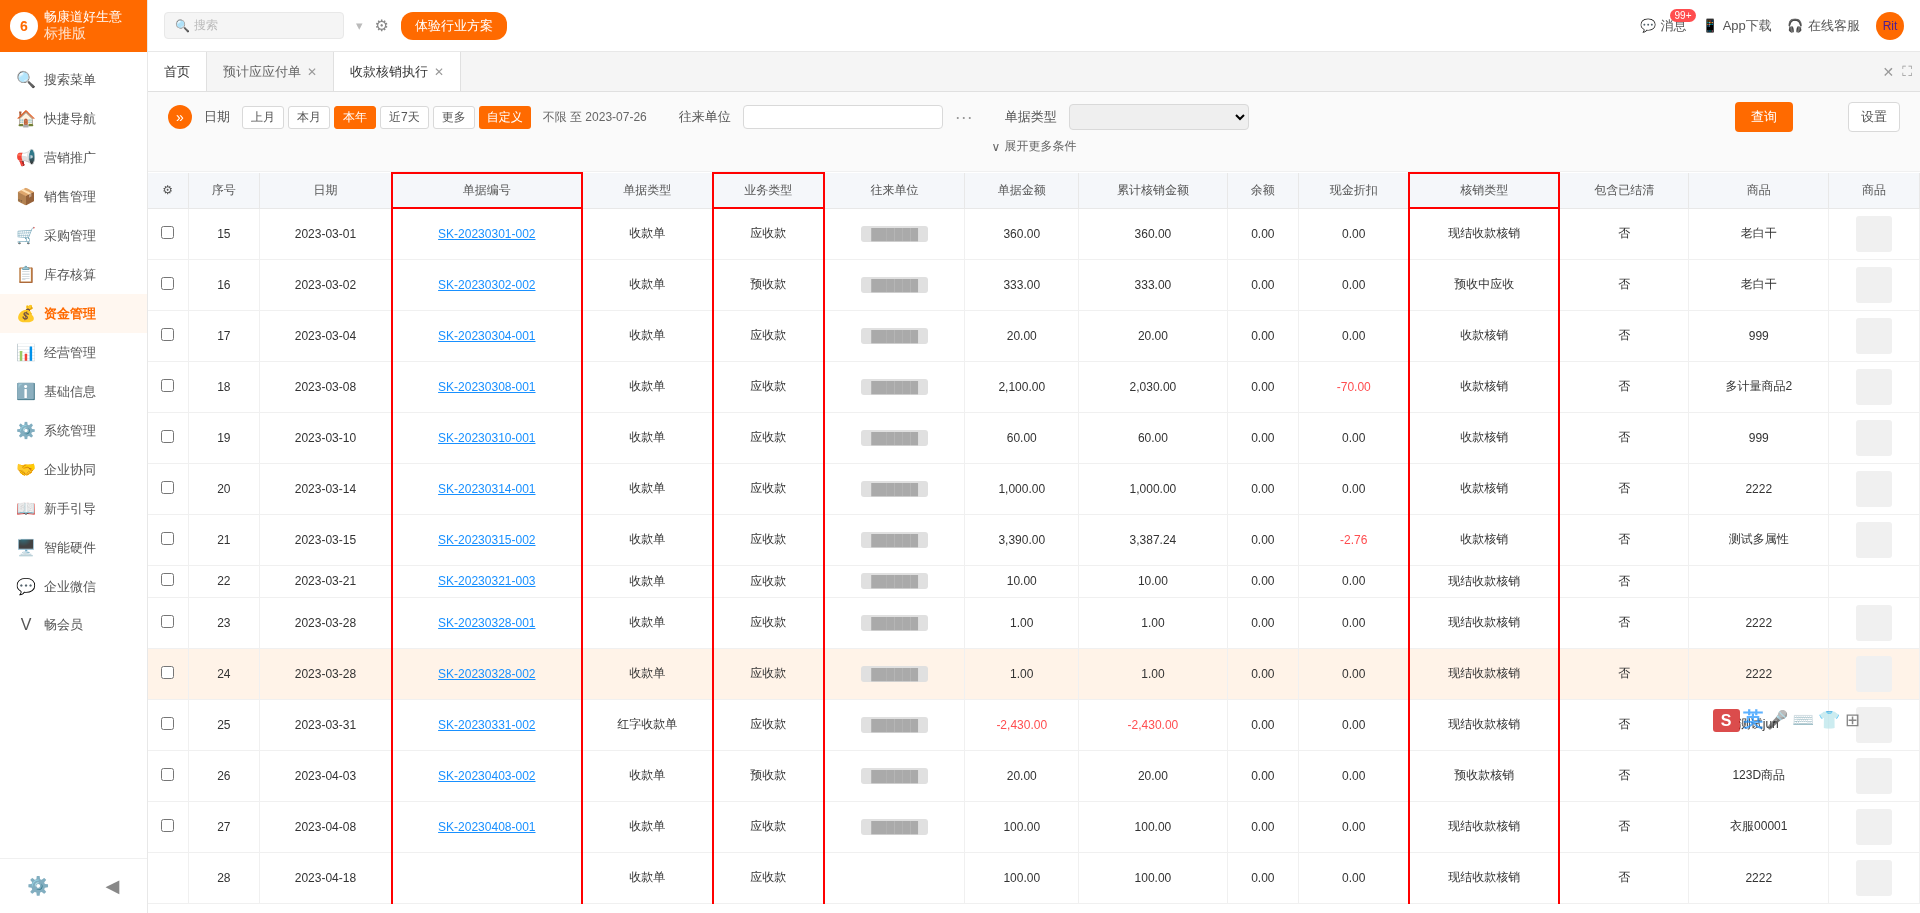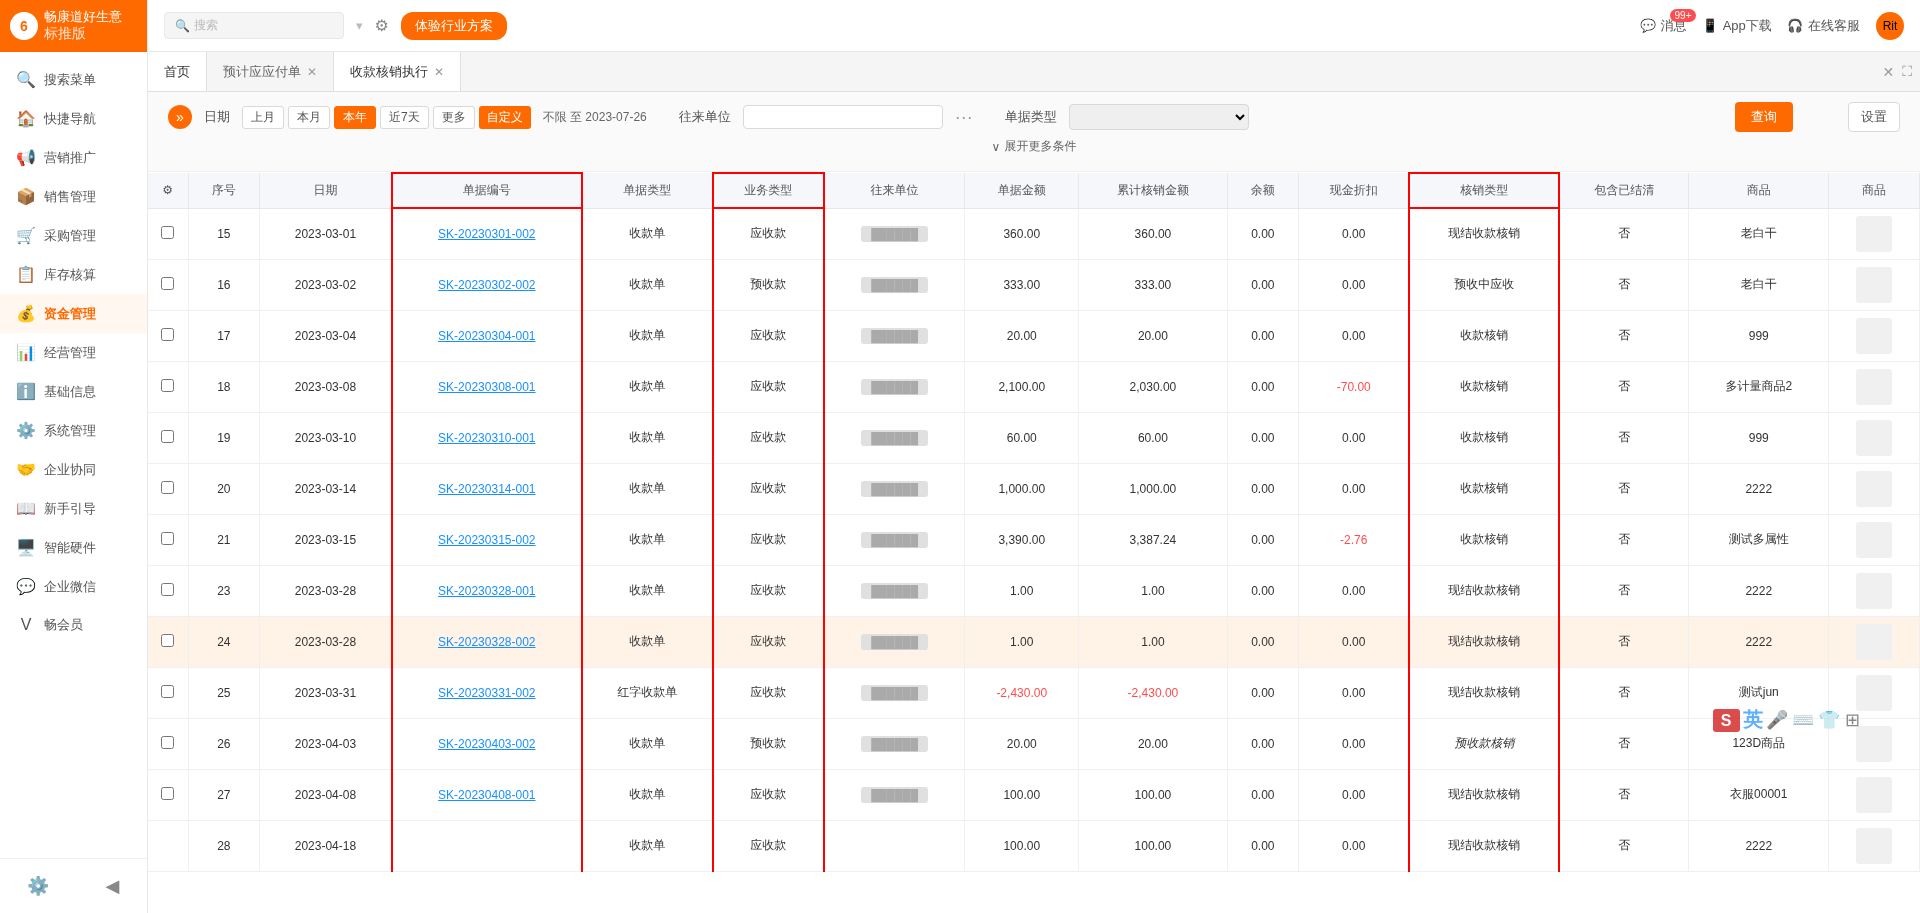--- a/index.html
+++ b/index.html
@@ -20,21 +20,21 @@
     
     .main { flex: 1; display: flex; flex-direction: column; overflow: hidden; }
 
     
     .topbar { background: #fff; height: 52px; display: flex; align-items: center; padding: 0 16px; gap: 12px; border-bottom: 1px solid #e8e8e8; flex-shrink: 0; }
     .topbar-search { background: #f5f5f5; border: 1px solid #e8e8e8; border-radius: 4px; padding: 4px 10px; width: 180px; font-size: 12px; color: #999; display: flex; align-items: center; gap: 4px; }
     .topbar-btn-solution { background: #ff6a00; color: #fff; border: none; border-radius: 12px; padding: 5px 14px; cursor: pointer; font-size: 13px; }
     .topbar-right { margin-left: auto; display: flex; align-items: center; gap: 16px; }
     .topbar-right-item { display: flex; align-items: center; gap: 4px; color: #555; font-size: 13px; cursor: pointer; position: relative; }
     .badge { background: #ff4d4f; color: #fff; border-radius: 10px; font-size: 10px; padding: 1px 5px; position: absolute; top: -8px; right: -10px; }
-    .topbar-avatar { width: 28px; height: 28px; background: #ff6a00; border-radius: 50%; color: #000000; display: flex; align-items: center; justify-content: center; font-size: 12px; }
+    .topbar-avatar { width: 28px; height: 28px; background: #ff6a00; border-radius: 50%; color: #4c1d95; display: flex; align-items: center; justify-content: center; font-size: 12px; }
 
     
     .tabs { background: #f5f5f5; display: flex; align-items: center; height: 40px; padding: 0 0 0 0; border-bottom: 1px solid #e0e0e0; flex-shrink: 0; }
     .tab { display: flex; align-items: center; gap: 6px; padding: 0 16px; height: 100%; cursor: pointer; font-size: 13px; color: #666; border-right: 1px solid #e0e0e0; }
     .tab.active { background: #fff; color: #333; font-weight: 500; }
     .tab-close { color: #999; font-size: 12px; cursor: pointer; }
     .tab-home { background: #fff; color: #333; }
 
     
     .page-content { flex: 1; overflow: hidden; display: flex; flex-direction: column; background: #fff; }
@@ -387,20 +387,37 @@
     <td class="">3,387.24</td>
     <td>0.00</td>
     <td class="negative">-2.76</td>
     <td style="border-left:2px solid red; border-right:2px solid red;">收款核销</td>
     <td>否</td>
     <td>测试多属性</td>
     <td><div class="img-placeholder"></div></td>
   </tr>
             <tr>
     <td><input type="checkbox" style="cursor: pointer;"></td>
+    <td>22</td>
+    <td>2023-03-21</td>
+    <td style="border-left:2px solid red; border-right:2px solid red;"><span class="link">SK-20230321-003</span></td>
+    <td>收款单</td>
+    <td style="border-left:2px solid red; border-right:2px solid red;">应收款</td>
+    <td><span style="background:#e0e0e0; border-radius:3px; padding:2px 10px; color:#aaa; font-size:11px;">██████</span></td>
+    <td class="">10.00</td>
+    <td class="">10.00</td>
+    <td>0.00</td>
+    <td class="">0.00</td>
+    <td style="border-left:2px solid red; border-right:2px solid red;">现结收款核销</td>
+    <td>否</td>
+    <td></td>
+    <td></td>
+  </tr>
+            <tr>
+    <td><input type="checkbox" style="cursor: pointer;"></td>
     <td>23</td>
     <td>2023-03-28</td>
     <td style="border-left:2px solid red; border-right:2px solid red;"><span class="link">SK-20230328-001</span></td>
     <td>收款单</td>
     <td style="border-left:2px solid red; border-right:2px solid red;">应收款</td>
     <td><span style="background:#e0e0e0; border-radius:3px; padding:2px 10px; color:#aaa; font-size:11px;">██████</span></td>
     <td class="">1.00</td>
     <td class="">1.00</td>
     <td>0.00</td>
     <td class="">0.00</td>
@@ -448,21 +465,21 @@
     <td>26</td>
     <td>2023-04-03</td>
     <td style="border-left:2px solid red; border-right:2px solid red;"><span class="link">SK-20230403-002</span></td>
     <td>收款单</td>
     <td style="border-left:2px solid red; border-right:2px solid red;">预收款</td>
     <td><span style="background:#e0e0e0; border-radius:3px; padding:2px 10px; color:#aaa; font-size:11px;">██████</span></td>
     <td class="">20.00</td>
     <td class="">20.00</td>
     <td>0.00</td>
     <td class="">0.00</td>
-    <td style="border-left:2px solid red; border-right:2px solid red;font-style:italic;">预收款核销</td>
+    <td style="border-left:2px solid red; border-right:2px solid red;">预收款核销</td>
     <td>否</td>
     <td>123D商品</td>
     <td><div class="img-placeholder"></div></td>
   </tr>
             <tr>
     <td><input type="checkbox" style="cursor: pointer;"></td>
     <td>27</td>
     <td>2023-04-08</td>
     <td style="border-left:2px solid red; border-right:2px solid red;"><span class="link">SK-20230408-001</span></td>
     <td>收款单</td>

